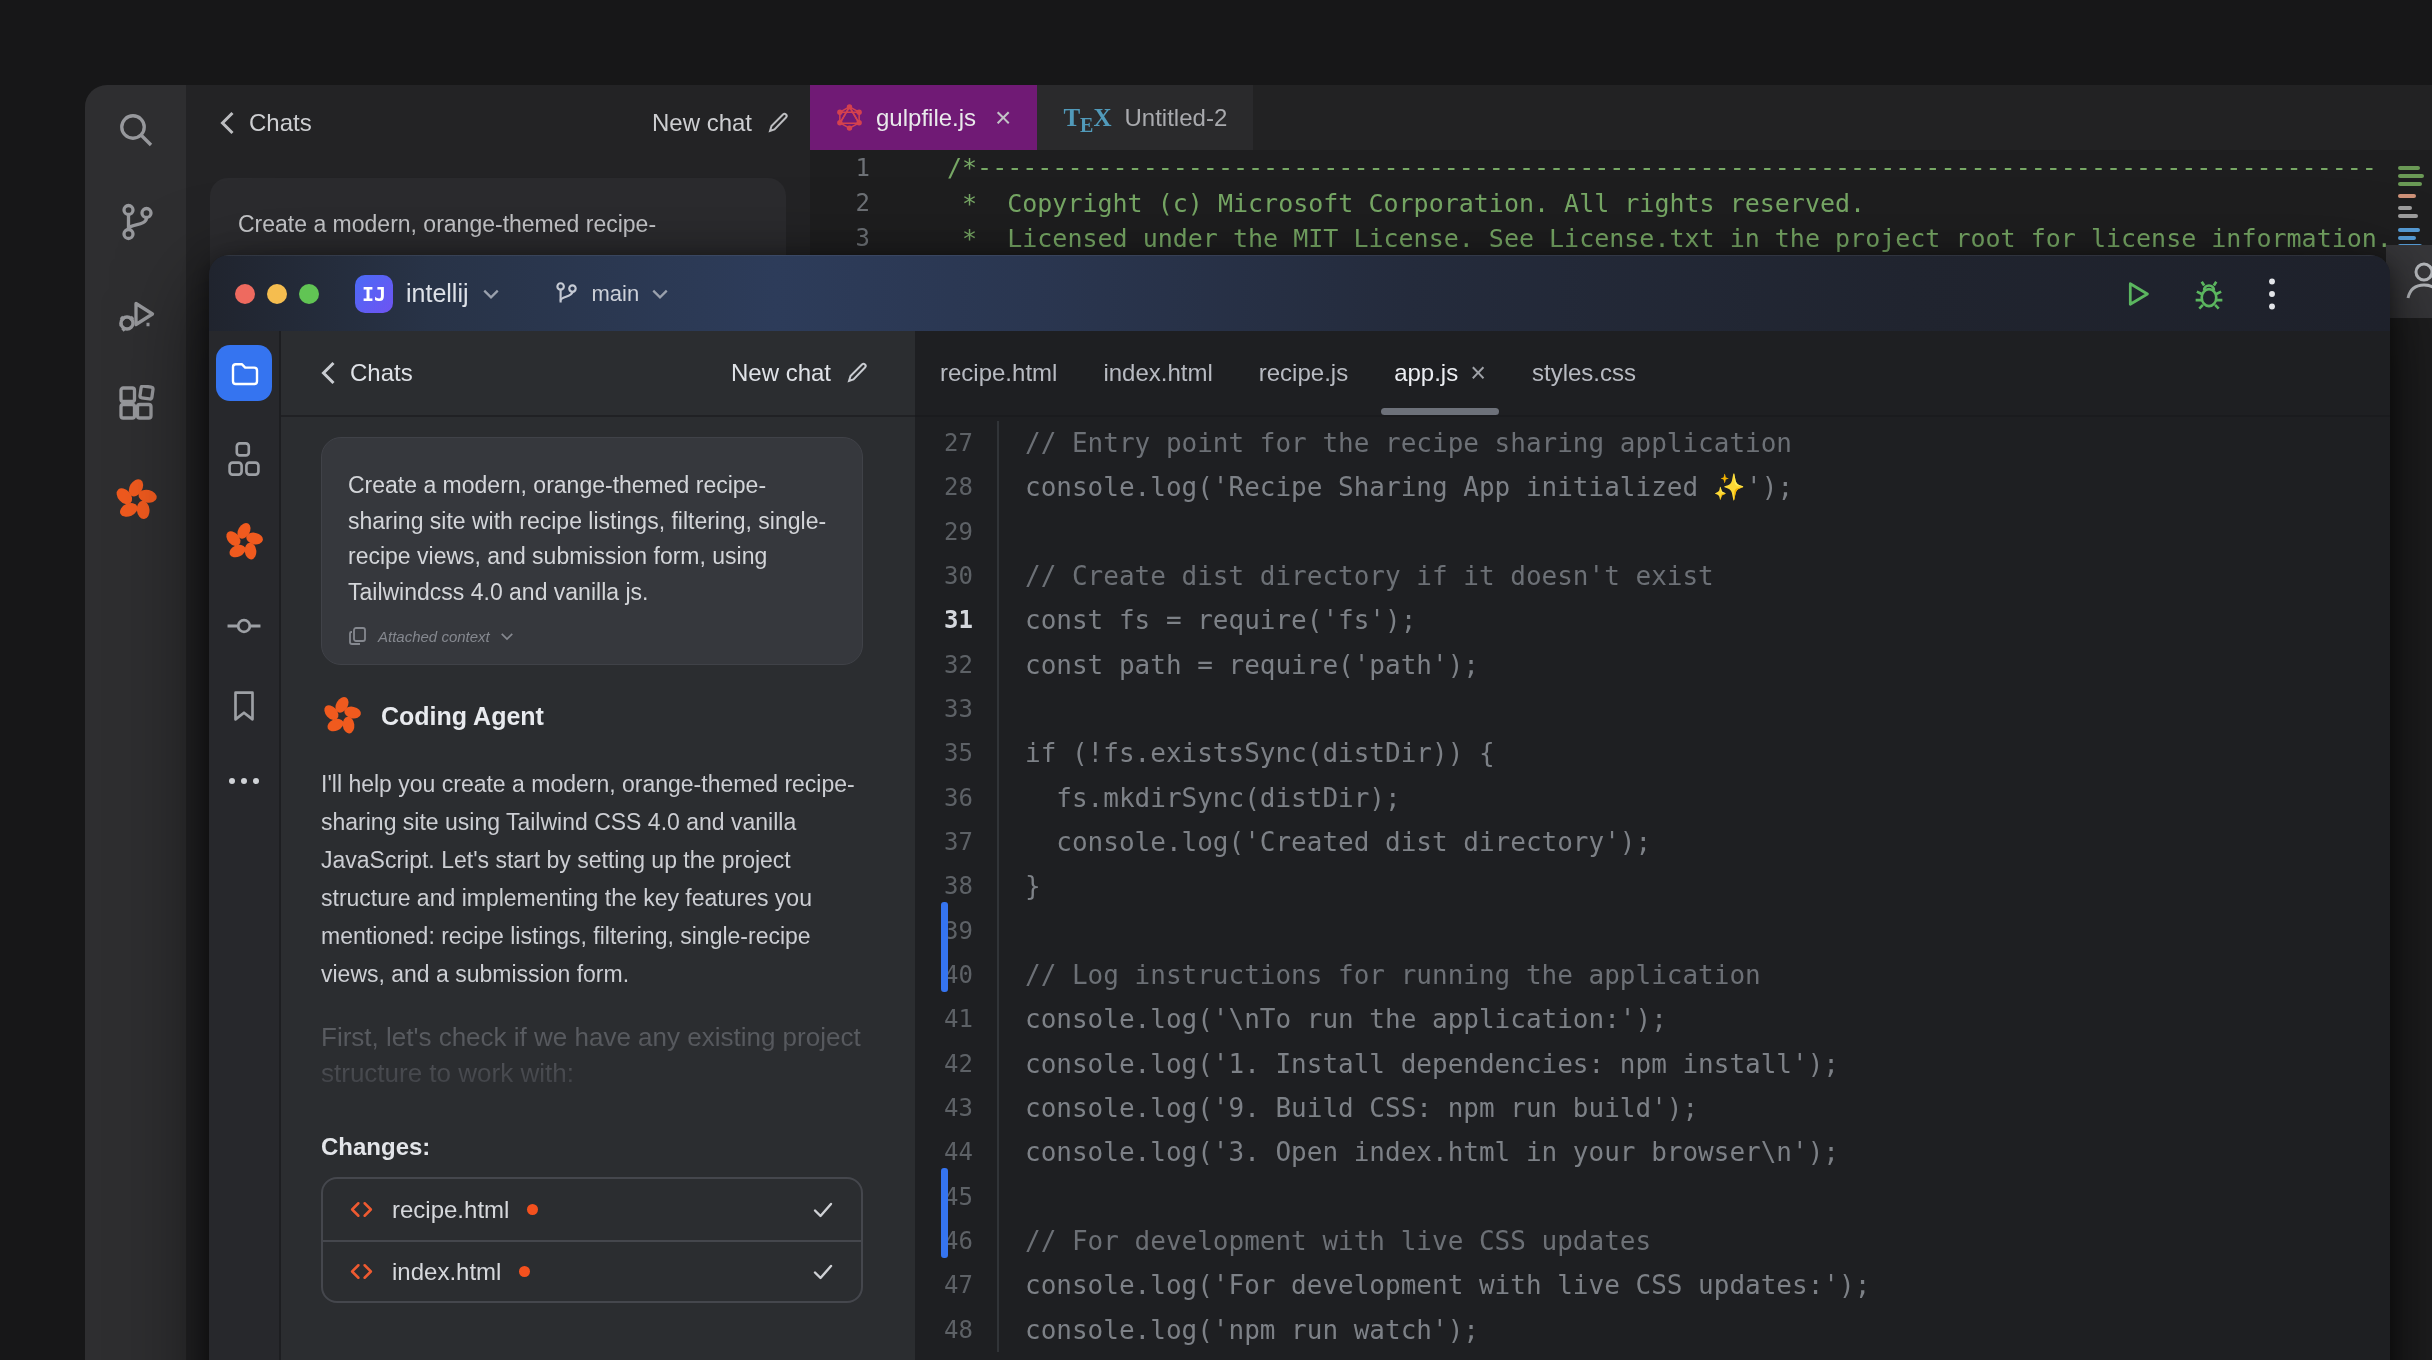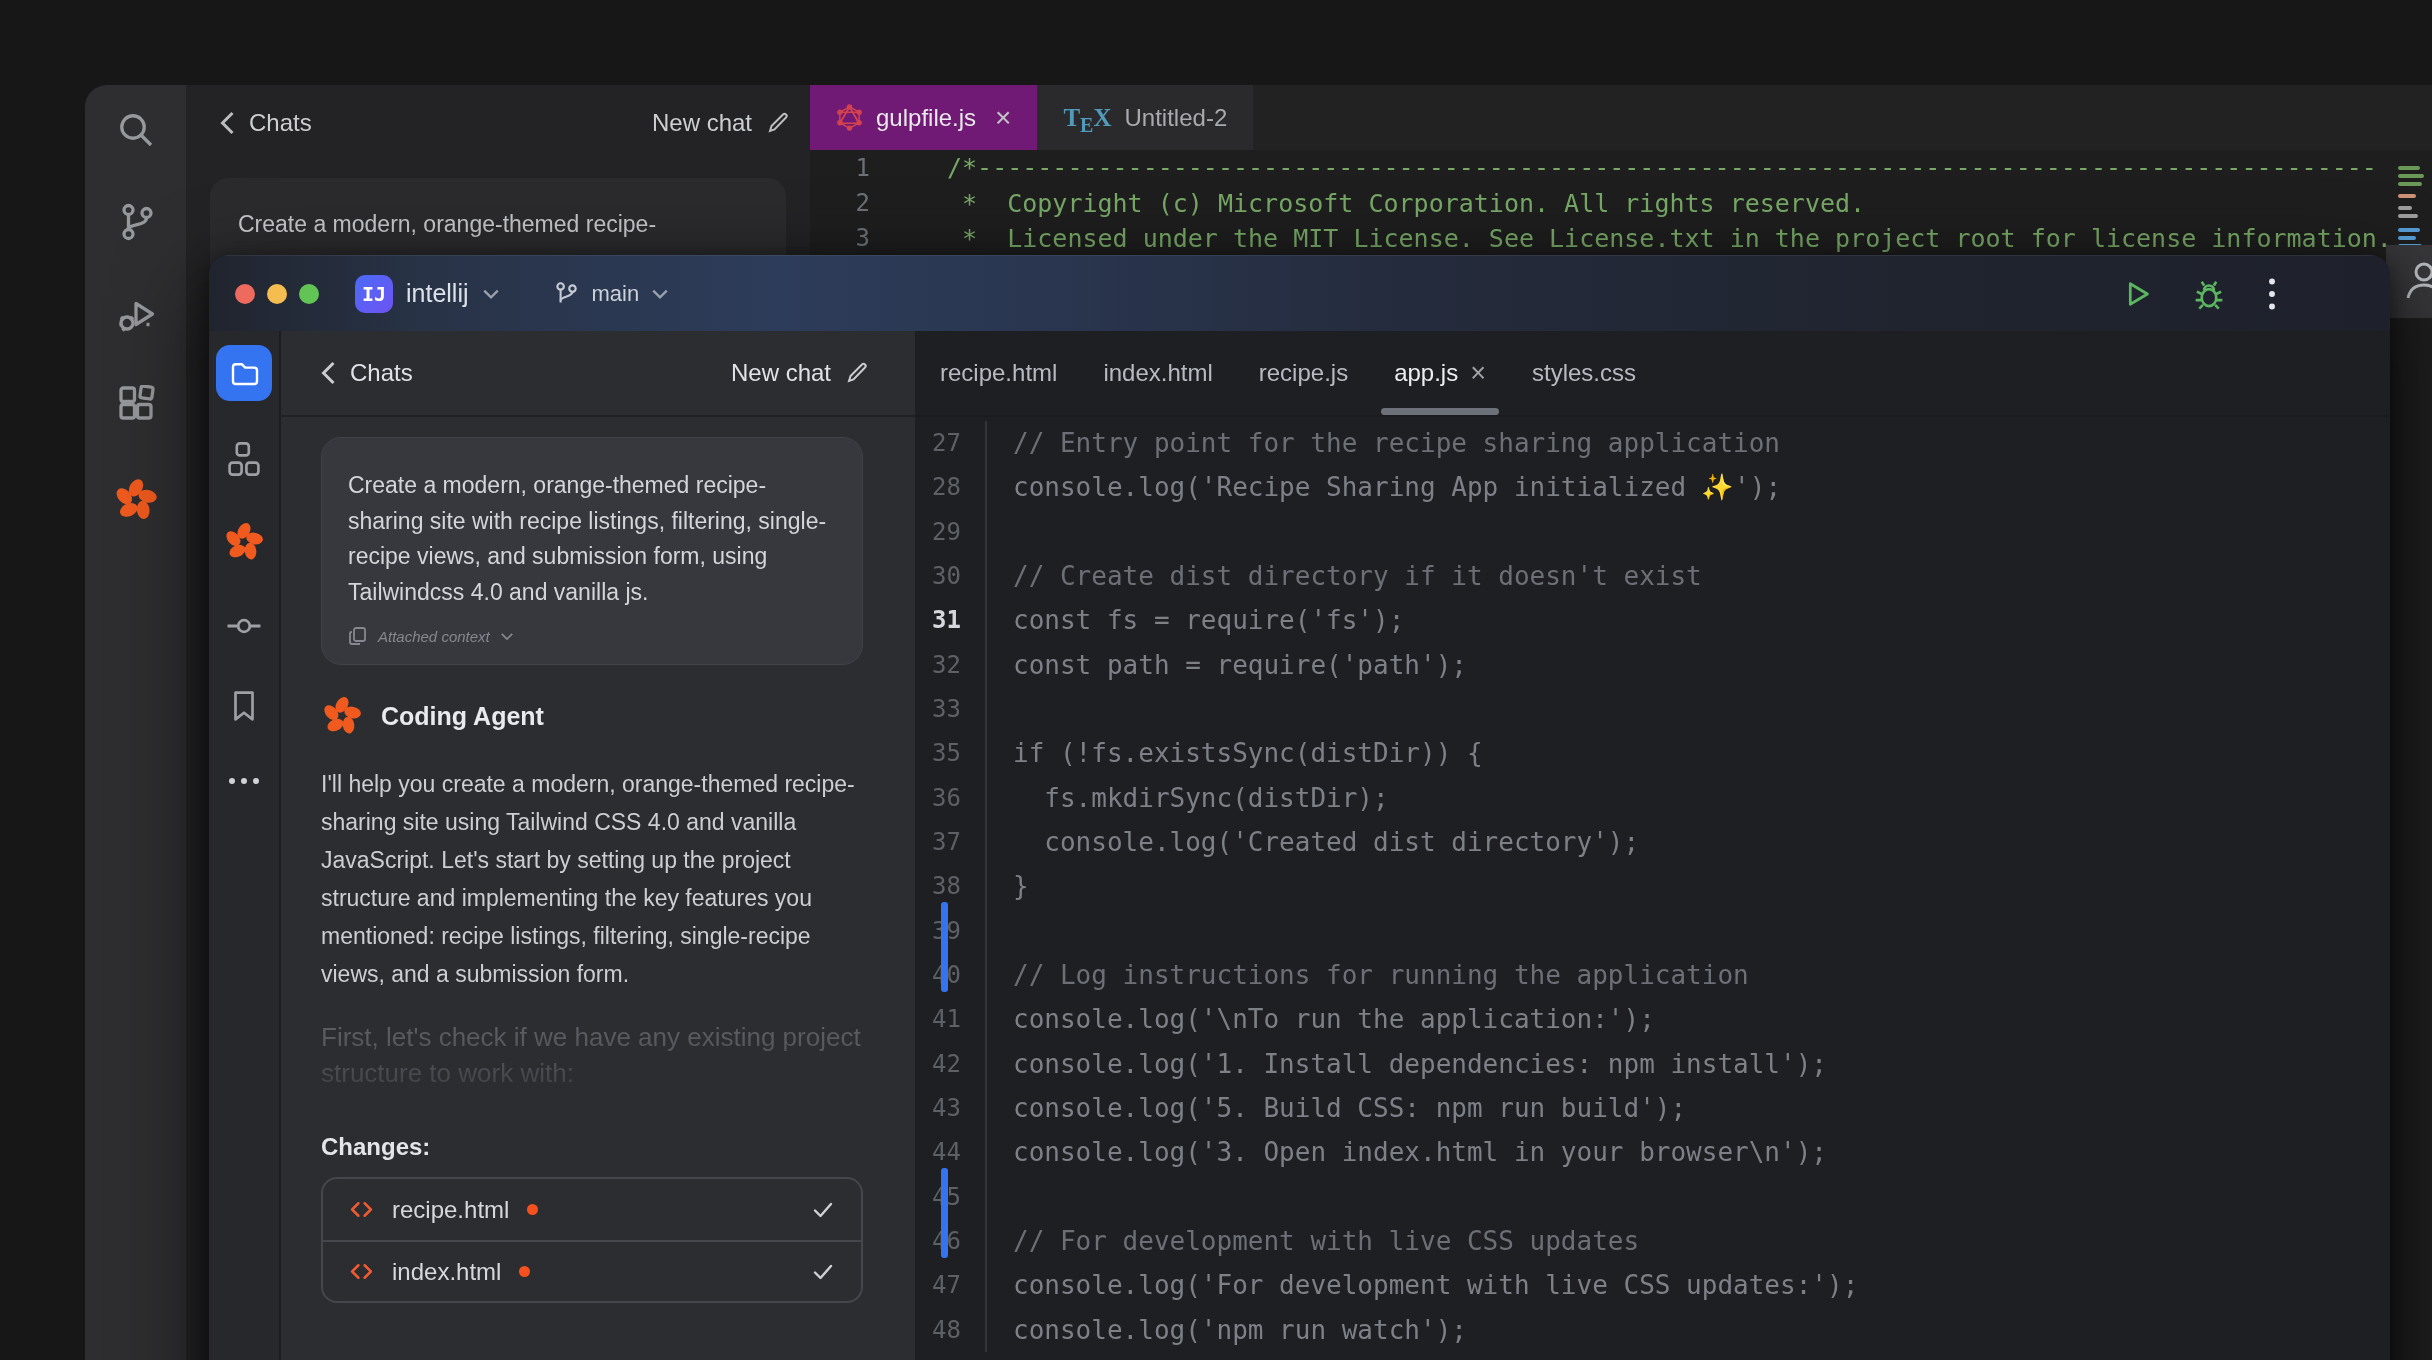--- a/index.html
+++ b/index.html
@@ -80,21 +80,21 @@
   .chg-check.show { display:block; }
 
   .ij-editor { flex:1; position:relative; display:flex; flex-direction:column; background:#1e1f22; }
   .ij-tabs { height:86px; flex:none; display:flex; align-items:center; border-bottom:2px solid #1a1b1e; padding-left:2px; }
   .ij-tab { position:relative; height:100%; display:flex; align-items:center; gap:12px; padding:0 23px; font-size:24px; color:#b7bac1; }
   .ij-tab.active { color:#eceef2; }
   .ij-tab.active::after { content:""; position:absolute; left:10px; right:10px; bottom:0; height:7px; border-radius:4px; background:#6d717a; }
   .ij-tab .close { color:#9fa2a8; font-size:27px; line-height:1; }
   .ij-code { flex:1; position:relative; padding-top:4px; }
   .ij-line { display:flex; height:44.33px; align-items:center; }
-  .ij-ln { width:72px; flex:none; padding-right:24px; text-align:right; color:#5d6166; font:24px "DejaVu Sans Mono", monospace;
+  .ij-ln { width:84px; flex:none; padding-right:24px; text-align:right; color:#5d6166; font:24px "DejaVu Sans Mono", monospace;
     border-right:2px solid #313438; align-self:stretch; display:flex; align-items:center; justify-content:flex-end; }
   .ij-ln.current { color:#d4d7dd; font-weight:bold; }
   .ij-src { white-space:pre; padding-left:26px; color:#7d8187; font:26px "DejaVu Sans Mono", monospace; }
   .ij-src.comment { color:#6c7076; }
   .vcs-bar { position:absolute; left:26px; width:7px; border-radius:3px; background:#3574f0; }
 </style>
 </head>
 <body>
 
 <div class="stage">
@@ -487,21 +487,21 @@
               <span class="ij-src">console.log('\nTo run the application:');</span>
             </div>
 
             <div class="ij-line">
               <span class="ij-ln">42</span>
               <span class="ij-src">console.log('1. Install dependencies: npm install');</span>
             </div>
 
             <div class="ij-line">
               <span class="ij-ln">43</span>
-              <span class="ij-src">console.log('5. Build CSS: npm run build');</span>
+              <span class="ij-src">console.log('9. Build CSS: npm run build');</span>
             </div>
 
             <div class="ij-line">
               <span class="ij-ln">44</span>
               <span class="ij-src">console.log('3. Open index.html in your browser\n');</span>
             </div>
 
             <div class="ij-line">
               <span class="ij-ln">45</span>
               <span class="ij-src"></span>

